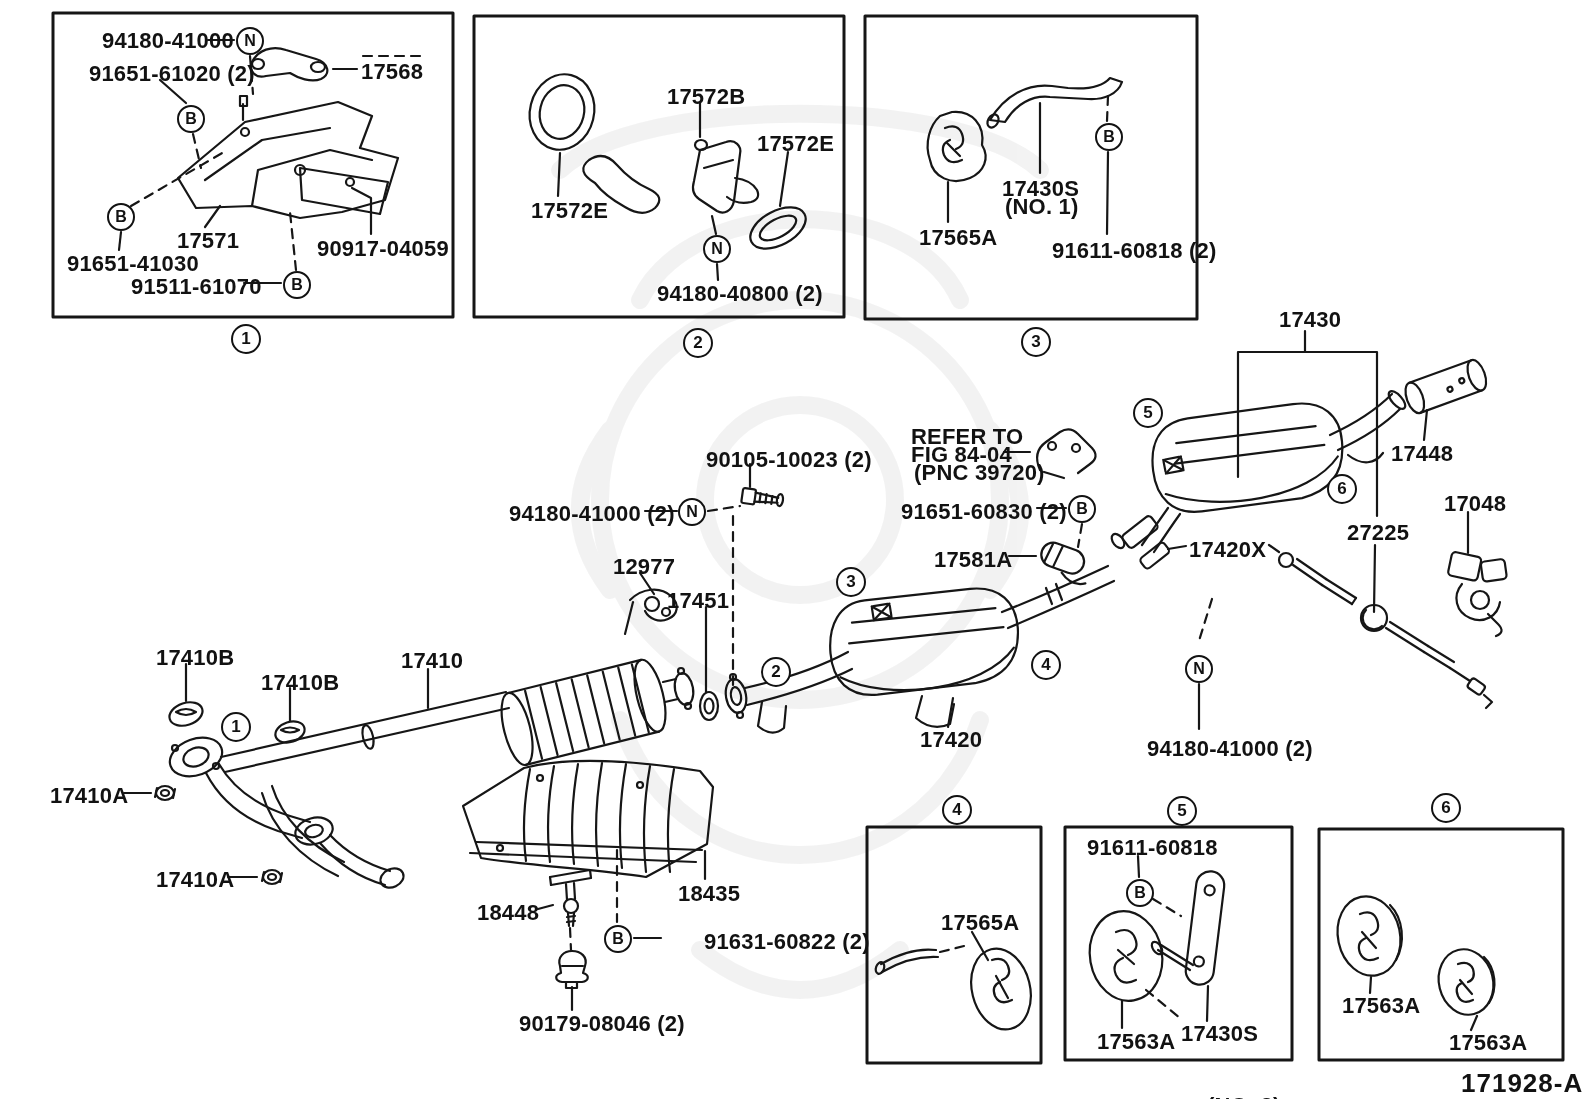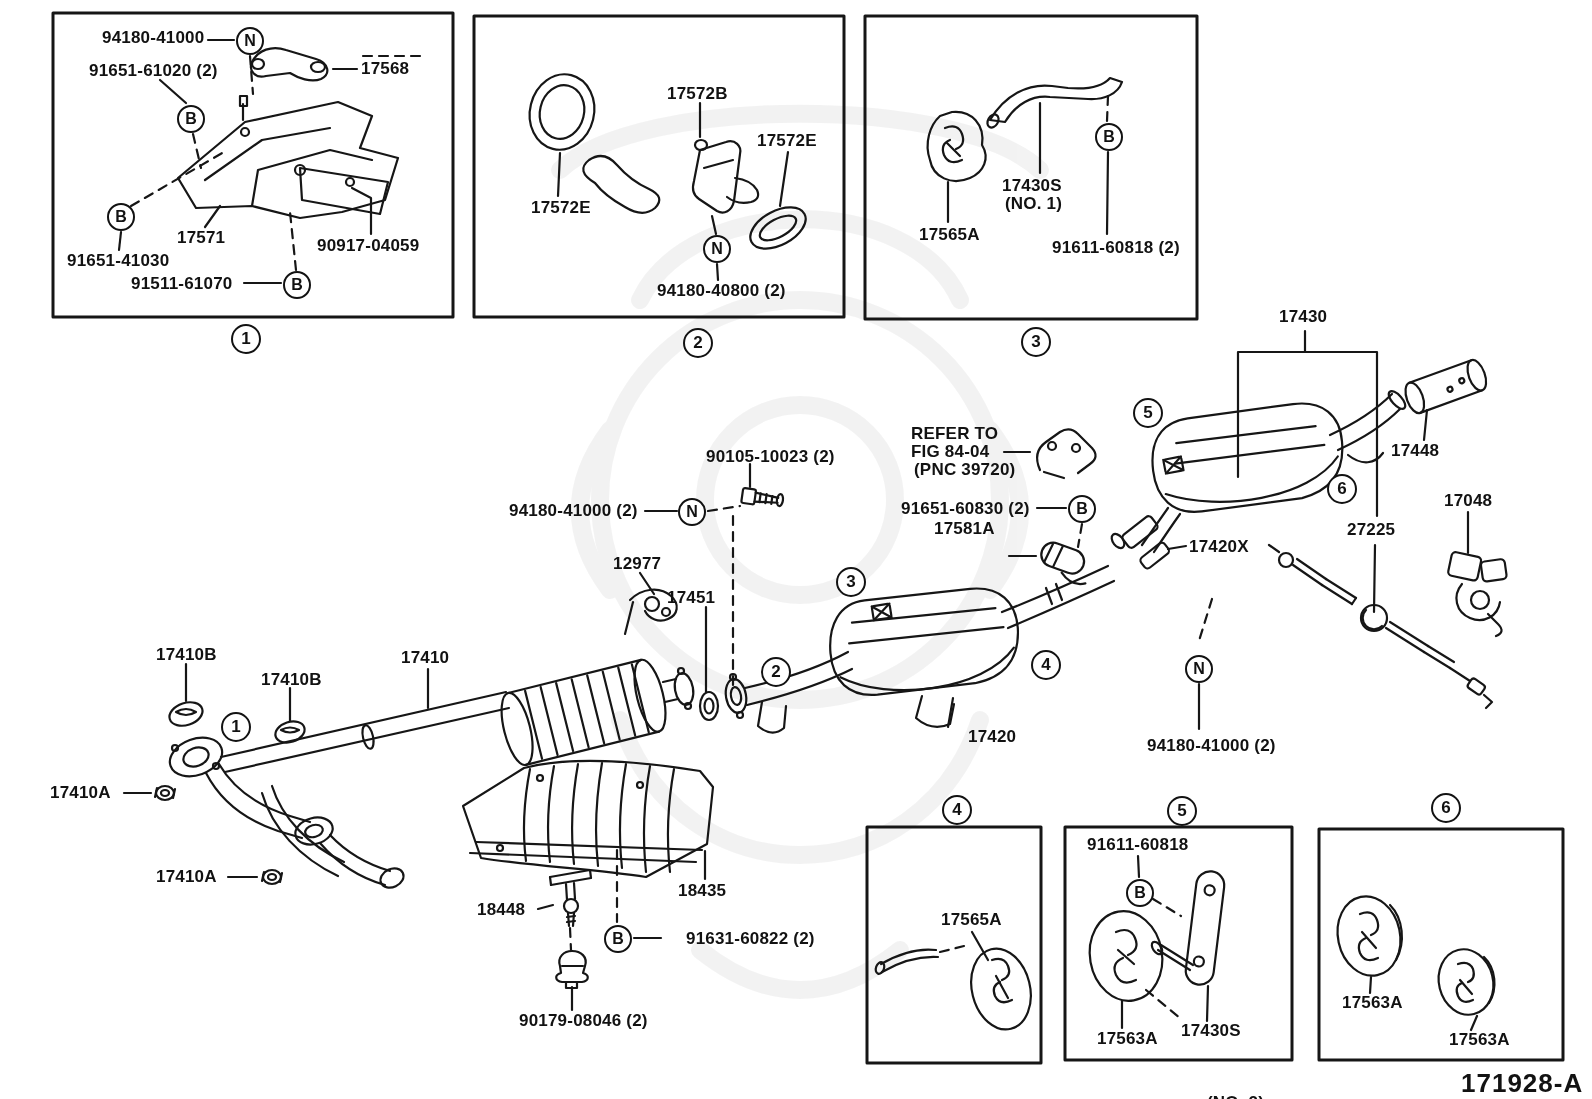--- a/index.html
+++ b/index.html
@@ -4,21 +4,21 @@
 <style>
   html,body{margin:0;padding:0;background:#ffffff;}
   #page{position:relative;width:1592px;height:1099px;background:#ffffff;
         font-family:"Liberation Sans",sans-serif;overflow:hidden;}
   #art{position:absolute;left:0;top:0;}
   #art path,#art line,#art ellipse,#art circle,#art polyline,#art polygon,#art rect{
     fill:none;stroke:#161616;stroke-width:2.2;stroke-linecap:round;stroke-linejoin:round;}
   #art .thick{stroke-width:3;}
   #art .dash{stroke-dasharray:9 7;}
   #art .wm path,#art .wm circle{stroke-width:18;stroke:#1a1a1a;}
-  .lbl{position:absolute;font-weight:bold;font-size:17px;color:#121212;
+  .lbl{position:absolute;font-weight:bold;font-size:22px;color:#121212;
        white-space:nowrap;line-height:1.05;letter-spacing:0.2px;}
   .co{position:absolute;width:28px;height:28px;border:2.6px solid #121212;border-radius:50%;
       display:flex;align-items:center;justify-content:center;font-weight:bold;font-size:16px;
       color:#121212;background:#ffffff;box-sizing:border-box;}
   .vn{width:30px;height:30px;font-size:17px;}
   .dn{font-size:26px;letter-spacing:1px;}
 </style>
 </head>
 <body>
 
@@ -415,36 +415,36 @@
 <div class="co vn" style="left:1021px;top:327px">3</div>
 
 <div class="lbl" style="left:706px;top:448px">90105-10023 (2)</div>
 <div class="lbl" style="left:509px;top:502px">94180-41000 (2)</div>
 <div class="lbl" style="left:613px;top:555px">12977</div>
 <div class="lbl" style="left:667px;top:589px">17451</div>
 <div class="lbl" style="left:911px;top:425px">REFER TO</div>
 <div class="lbl" style="left:911px;top:443px">FIG 84-04</div>
 <div class="lbl" style="left:914px;top:461px">(PNC 39720)</div>
 <div class="lbl" style="left:901px;top:500px">91651-60830 (2)</div>
-<div class="lbl" style="left:934px;top:520px">17581A</div>
+<div class="lbl" style="left:934px;top:548px">17581A</div>
 <div class="lbl" style="left:1279px;top:308px">17430</div>
 <div class="lbl" style="left:1391px;top:442px">17448</div>
 <div class="lbl" style="left:1444px;top:492px">17048</div>
 <div class="lbl" style="left:1347px;top:521px">27225</div>
 <div class="lbl" style="left:1189px;top:538px">17420X</div>
 <div class="lbl" style="left:156px;top:646px">17410B</div>
 <div class="lbl" style="left:261px;top:671px">17410B</div>
 <div class="lbl" style="left:401px;top:649px">17410</div>
 <div class="lbl" style="left:50px;top:784px">17410A</div>
 <div class="lbl" style="left:156px;top:868px">17410A</div>
 <div class="lbl" style="left:477px;top:901px">18448</div>
 <div class="lbl" style="left:678px;top:882px">18435</div>
-<div class="lbl" style="left:686px;top:930px">91631-60822 (2)</div>
+<div class="lbl" style="left:704px;top:930px">91631-60822 (2)</div>
 <div class="lbl" style="left:519px;top:1012px">90179-08046 (2)</div>
-<div class="lbl" style="left:968px;top:728px">17420</div>
+<div class="lbl" style="left:920px;top:728px">17420</div>
 <div class="lbl" style="left:1147px;top:737px">94180-41000 (2)</div>
 <div class="co" style="left:678px;top:498px">N</div>
 <div class="co" style="left:1068px;top:495px">B</div>
 <div class="co" style="left:604px;top:925px">B</div>
 <div class="co" style="left:1185px;top:655px">N</div>
 <div class="co vn" style="left:221px;top:712px">1</div>
 <div class="co vn" style="left:761px;top:657px">2</div>
 <div class="co vn" style="left:836px;top:567px">3</div>
 <div class="co vn" style="left:1031px;top:650px">4</div>
 <div class="co vn" style="left:1133px;top:398px">5</div>

